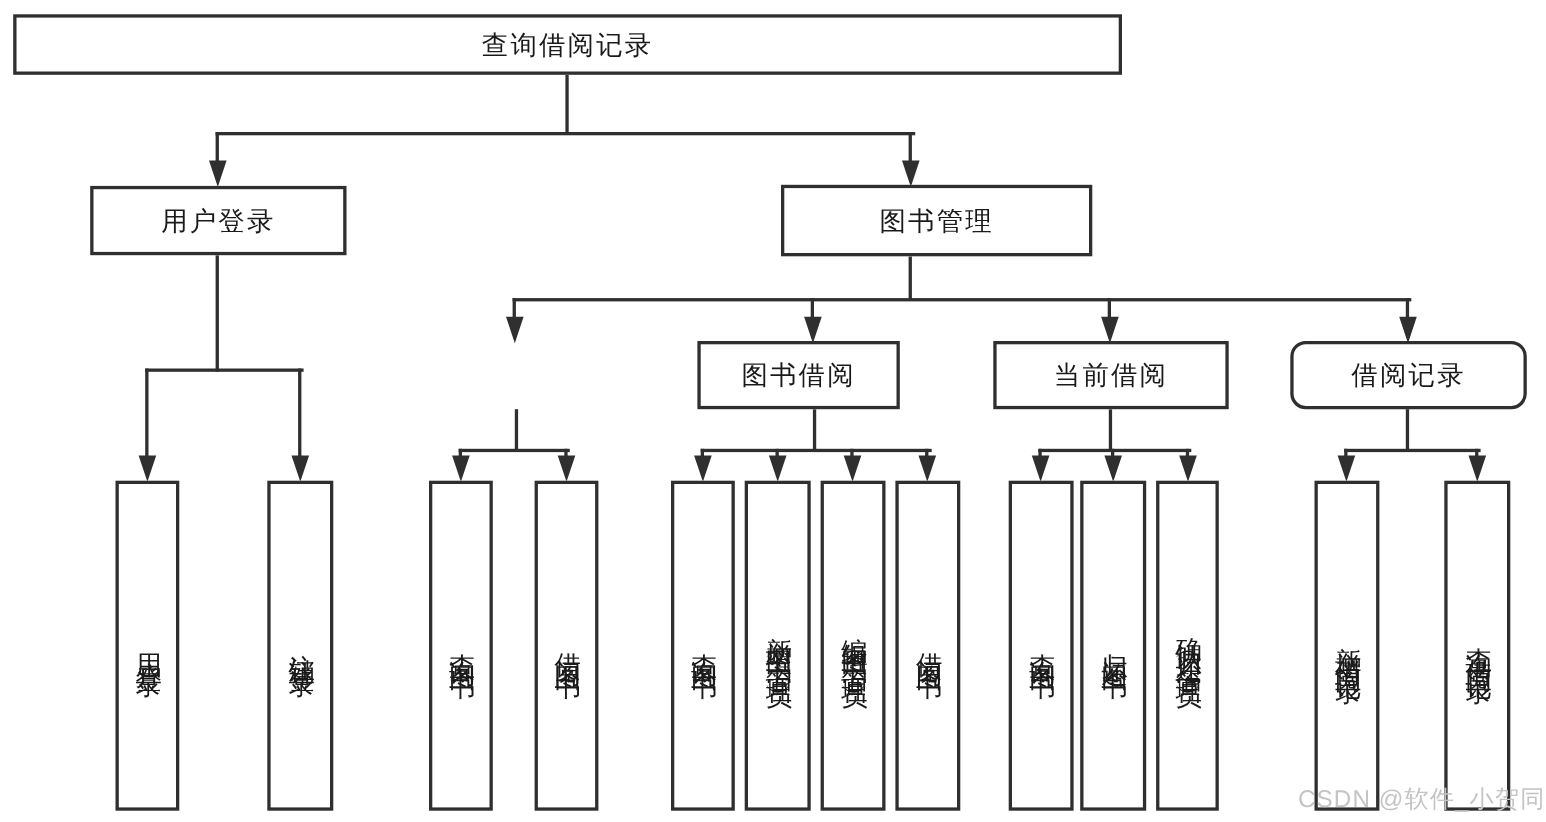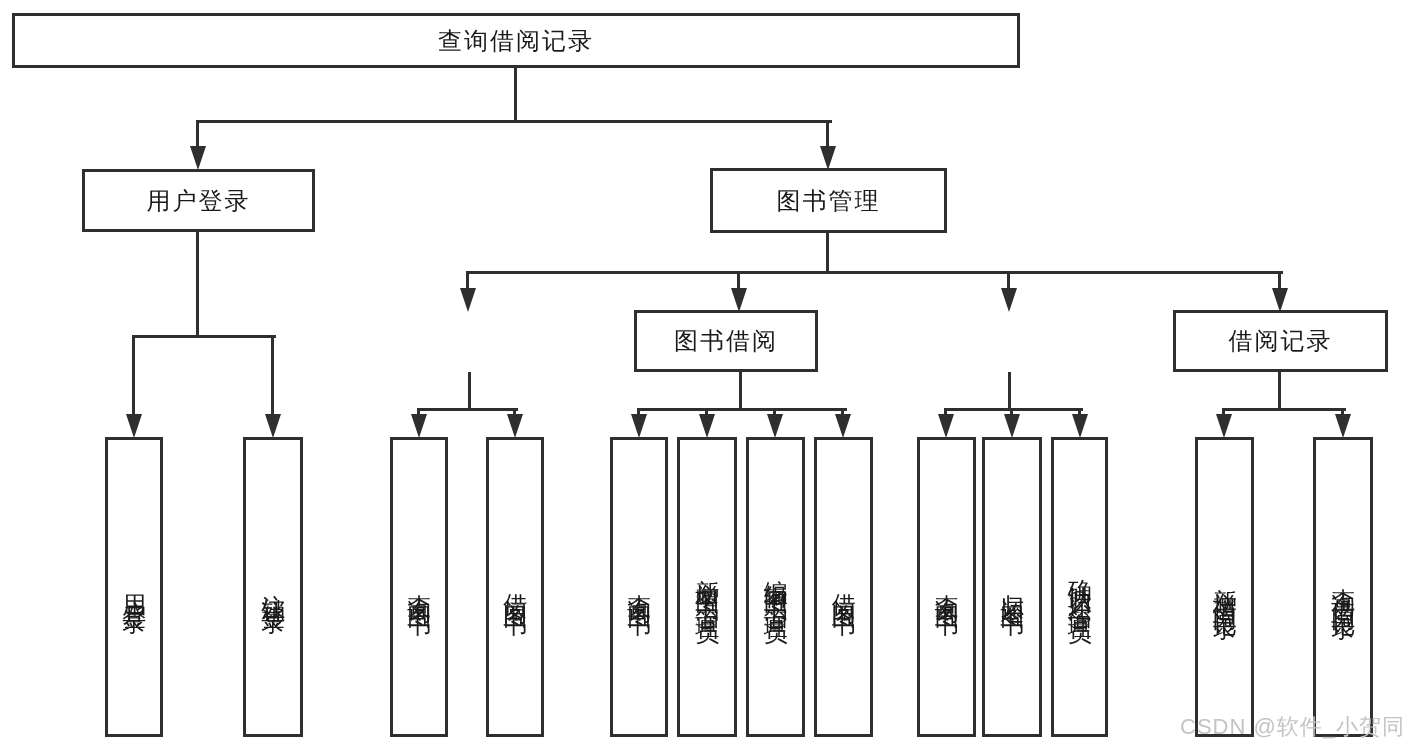--- a/index.html
+++ b/index.html
@@ -69,27 +69,28 @@
 </style>
 </head>
 <body>
 
 <div class="canvas">
 
   <div class="box" style="left:12px; top:13px; width:1008px; height:55px;">查询借阅记录</div>
 
   <div class="box" style="left:82px; top:169px; width:233px; height:63px;">用户登录</div>
 
-  <div class="box" style="left:710px; top:168px; width:237px; height:65px;">图书管理</div>
+  <div class="box" style="left:710px; top:168px; width:283px; height:65px;">图书管理</div>
 
 
   <div class="box" style="left:634px; top:310px; width:184px; height:62px;">图书借阅</div>
 
+  <div class="box" style="left:903px; top:310px; width:214px; height:62px;">当前借阅</div>
 
-  <div class="box" style="left:1173px; top:310px; width:215px; height:62px;">借阅记录</div>
+  <div class="box" style="left:1173px; top:310px; width:215px; height:62px;border-radius:14px;">借阅记录</div>
 
   <div class="box leaf" style="left:105px; top:437px; width:58px; height:300px;">用户登录</div>
 
   <div class="box leaf" style="left:243px; top:437px; width:60px; height:300px;">注销登录</div>
 
   <div class="box leaf" style="left:390px; top:437px; width:58px; height:300px;">查询图书</div>
 
   <div class="box leaf" style="left:486px; top:437px; width:58px; height:300px;">借阅图书</div>
 
   <div class="box leaf" style="left:610px; top:437px; width:58px; height:300px;">查询图书</div>

